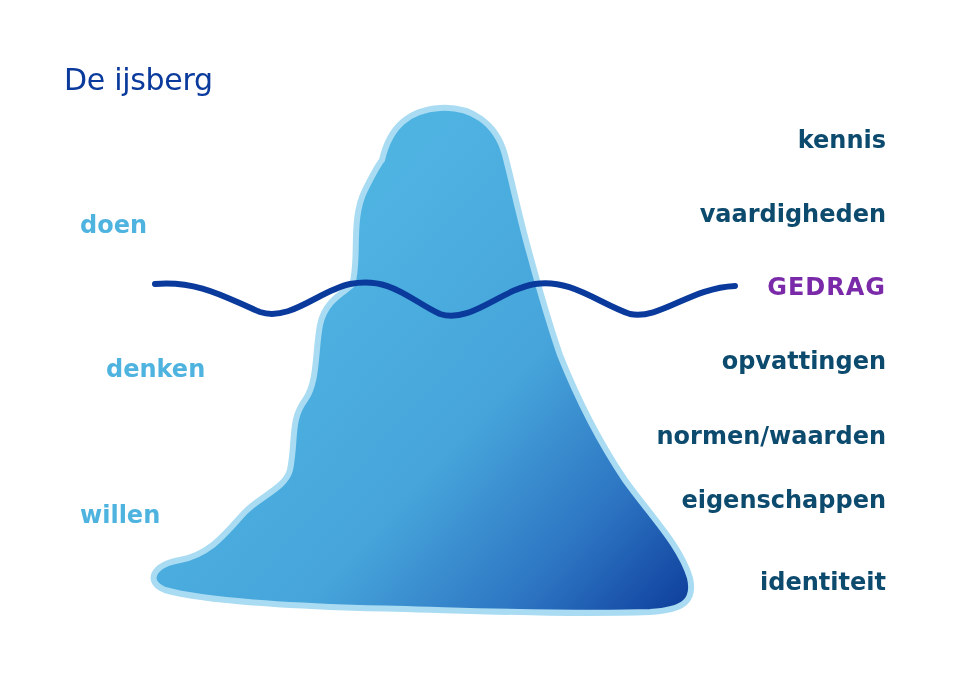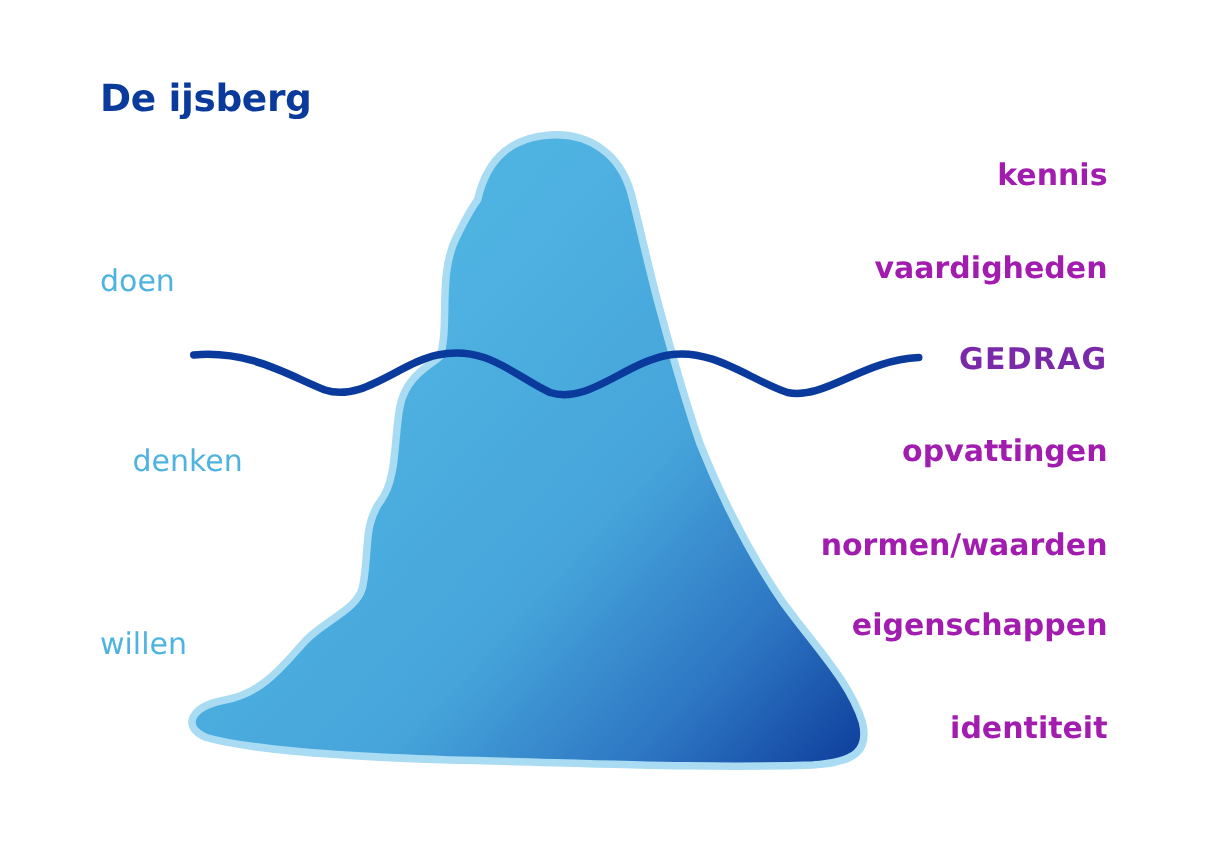--- a/index.html
+++ b/index.html
@@ -9,49 +9,49 @@
     }
     body {
       width: 964px;
       height: 680px;
       position: relative;
       overflow: hidden;
       font-family: "DejaVu Sans", "Liberation Sans", sans-serif;
     }
     .title {
       position: absolute;
-      left: 80px;
+      left: 64px;
       top: 58px;
       font-size: 30px;
-      font-weight: bold;
+      font-weight: normal;
       color: #0a3a9c;
       letter-spacing: -0.3px;
       line-height: 44px;
     }
     .iceberg-svg {
       position: absolute;
       left: 0;
       top: 0;
       width: 964px;
       height: 680px;
     }
     .left-label {
       position: absolute;
       left: 80px;
       font-size: 24px;
-      font-weight: normal;
+      font-weight: bold;
       color: #4fb3e0;
       line-height: 32px;
     }
     .right-label {
       position: absolute;
       right: 78px;
       font-size: 24px;
       font-weight: bold;
-      color: #a21caf;
+      color: #0c4a6e;
       line-height: 32px;
       text-align: right;
       white-space: nowrap;
     }
     .right-label.emph {
       color: #7a2aa8;
       letter-spacing: 1px;
     }
   </style>
 </head>

